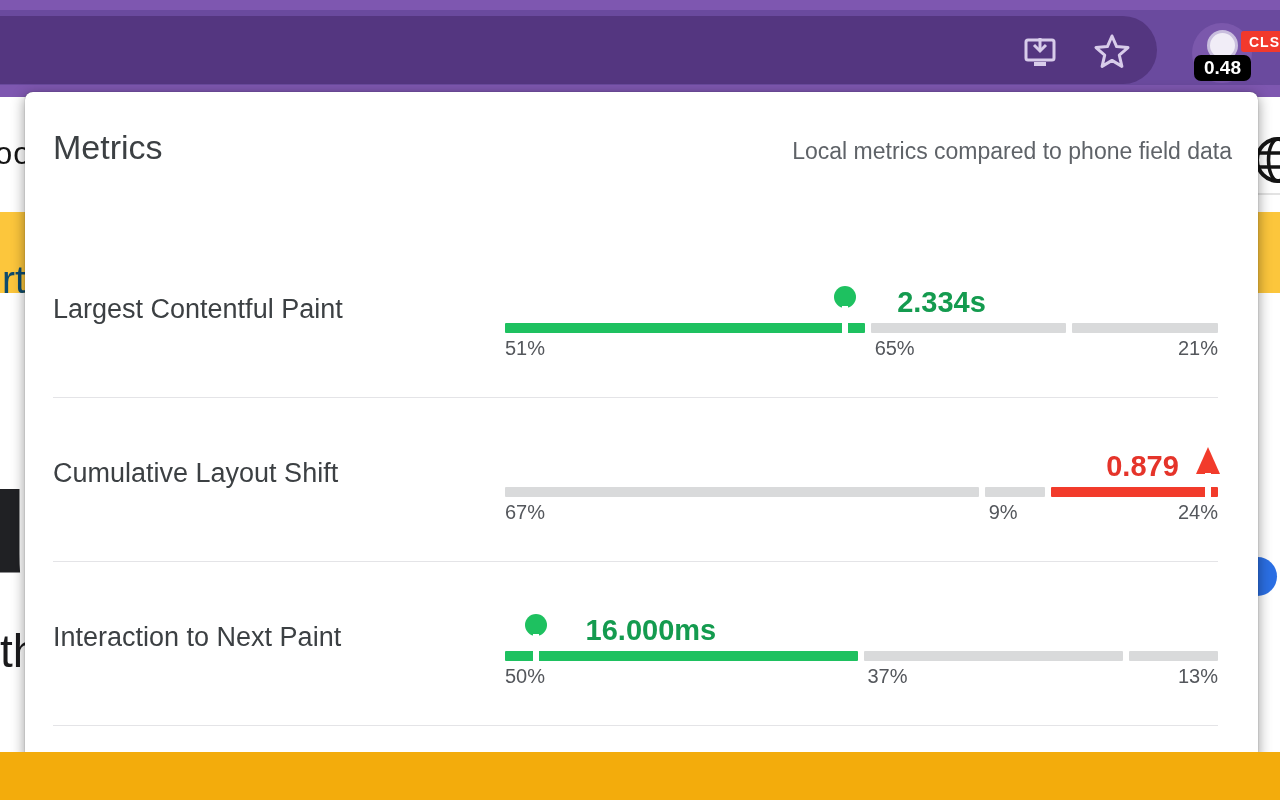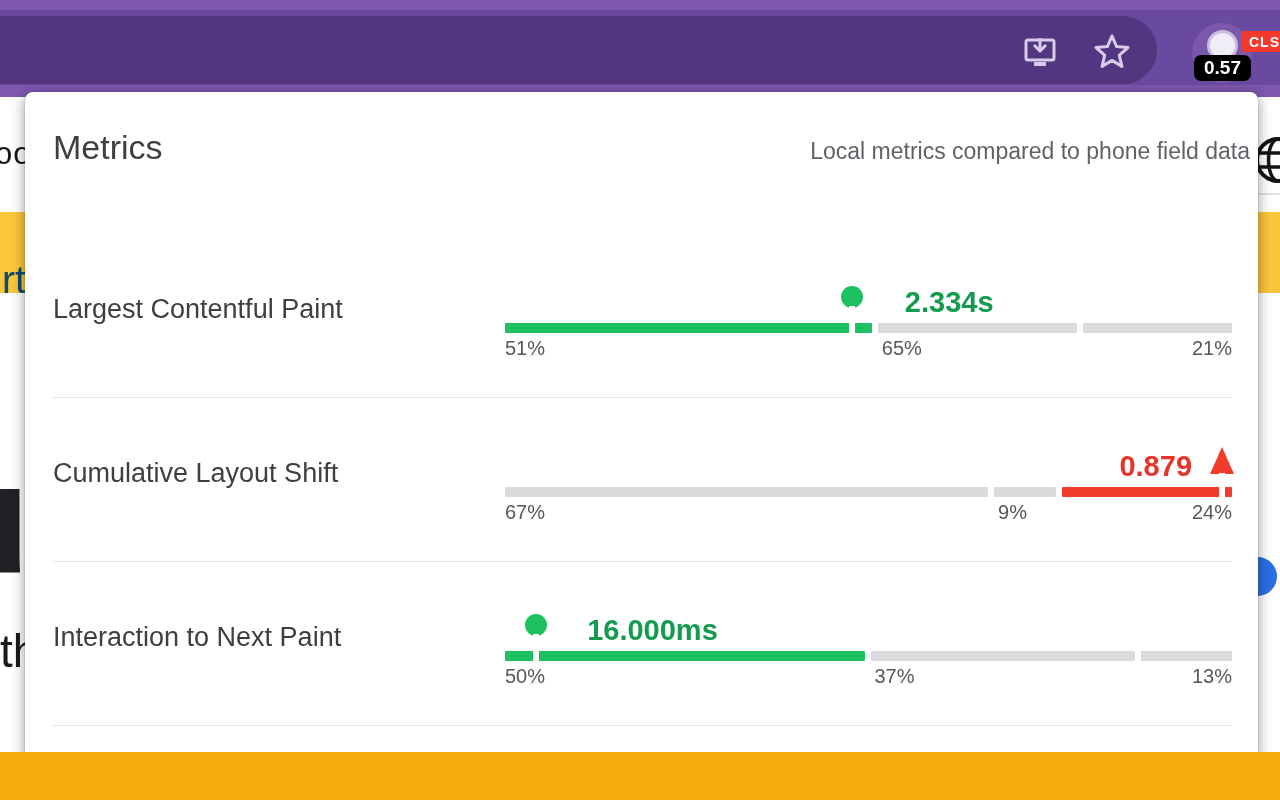--- a/index.html
+++ b/index.html
@@ -33,25 +33,25 @@
     background:var(--c-badge-red); color:#fff; font-size:14px; font-weight:700; letter-spacing:1px;
     display:flex; align-items:center; justify-content:center; }
   .ext-badge-val { position:absolute; left:1194px; top:55px; width:57px; height:26px; border-radius:7px;
     background:#000; color:#fff; font-size:19px; font-weight:700;
     display:flex; align-items:center; justify-content:center; }
 
   
   .popup { position:absolute; left:25px; top:92px; width:1233px; height:668px; z-index:4;
     background:#fff; border-radius:8px 8px 0 0;
     box-shadow:0 3px 14px rgba(0,0,0,.42), 0 0 1px rgba(0,0,0,.5); overflow:hidden; }
-  .popup-header { height:142px; padding:36px 8px 0 28px; display:flex; align-items:baseline; }
+  .popup-header { height:142px; padding:36px 26px 0 28px; display:flex; align-items:baseline; }
   .popup-title { font-size:34px; font-weight:500; color:#3c4043; }
   .popup-subtitle { margin-left:auto; font-size:23px; color:#5f6368;text-align:right; }
 
-  .metric-rows { padding:0 26px 0 28px; }
+  .metric-rows { padding:0 40px 0 28px; }
   .metric-row { height:164px; display:flex; border-bottom:1px solid #e4e4e7; }
   .metric-label { width:452px; padding-top:60px; font-size:27px; color:#3c4043; }
   .metric-chart { flex:1; position:relative; }
 
   .bar { position:absolute; top:89px; left:0; right:0; height:10px; display:flex; gap:6px; }
   .bar-seg { height:10px; border-radius:1px; }
   .tone-good { background:var(--good-bar); }
   .tone-poor { background:var(--poor-bar); }
   .tone-neutral { background:var(--neutral-bar); }
 
@@ -111,21 +111,21 @@
 
   <div class="tb-icon tb-star">
     <svg width="40" height="40" viewBox="0 0 40 40">
       <path class="stroke" stroke-linejoin="round" d="M20 4 L24.6 14.6 L36 15.6 L27.3 23.2 L29.9 34.4 L20 28.4 L10.1 34.4 L12.7 23.2 L4 15.6 L15.4 14.6 Z"></path>
     </svg>
   </div>
 
   <div class="ext-button"></div>
   <div class="ext-gauge"></div>
   <div class="ext-badge-cls">CLS</div>
-  <div class="ext-badge-val">0.57</div>
+  <div class="ext-badge-val">0.48</div>
 </div>
 
 <div class="popup">
   <div class="popup-header">
     <div class="popup-title">Metrics</div>
     <div class="popup-subtitle">Local metrics compared to phone field data</div>
   </div>
   <div class="metric-rows">
   <div class="metric-row">
     <div class="metric-label">Largest Contentful Paint</div>

